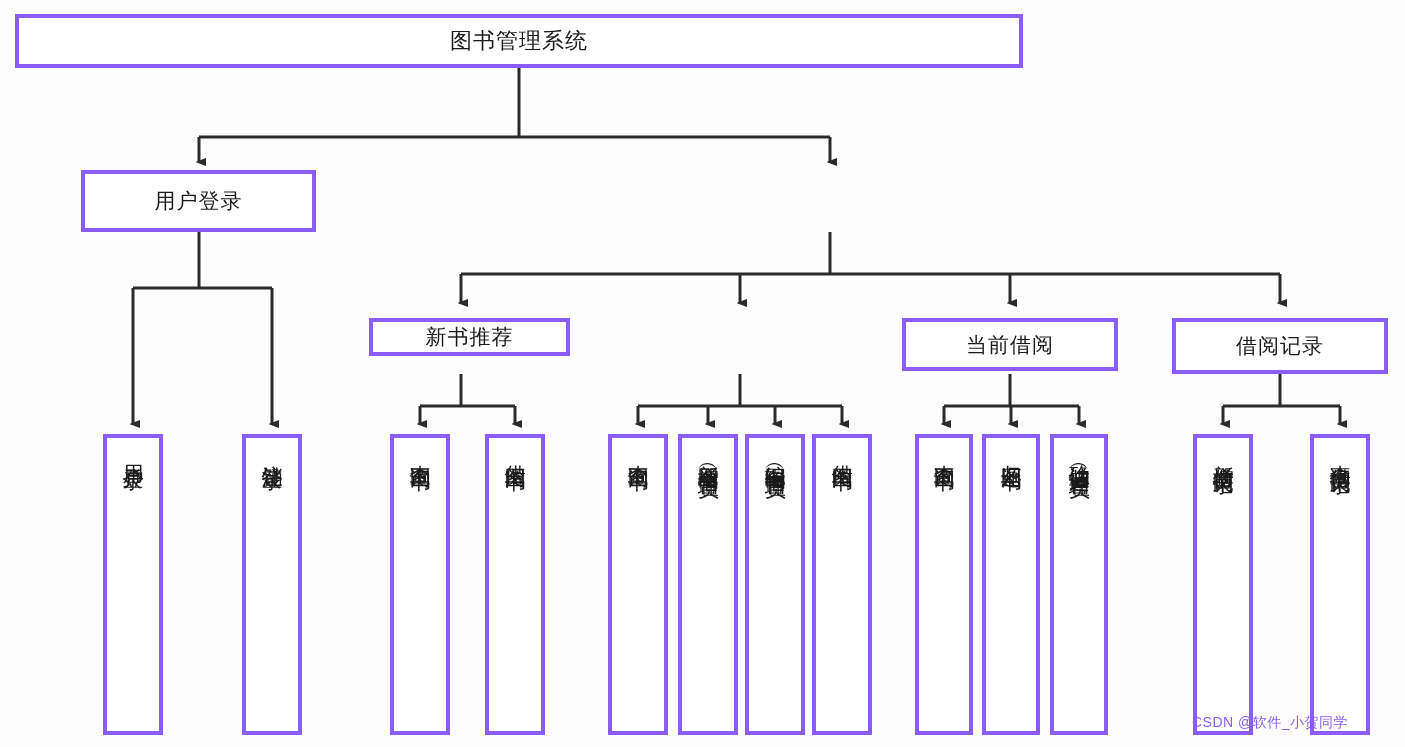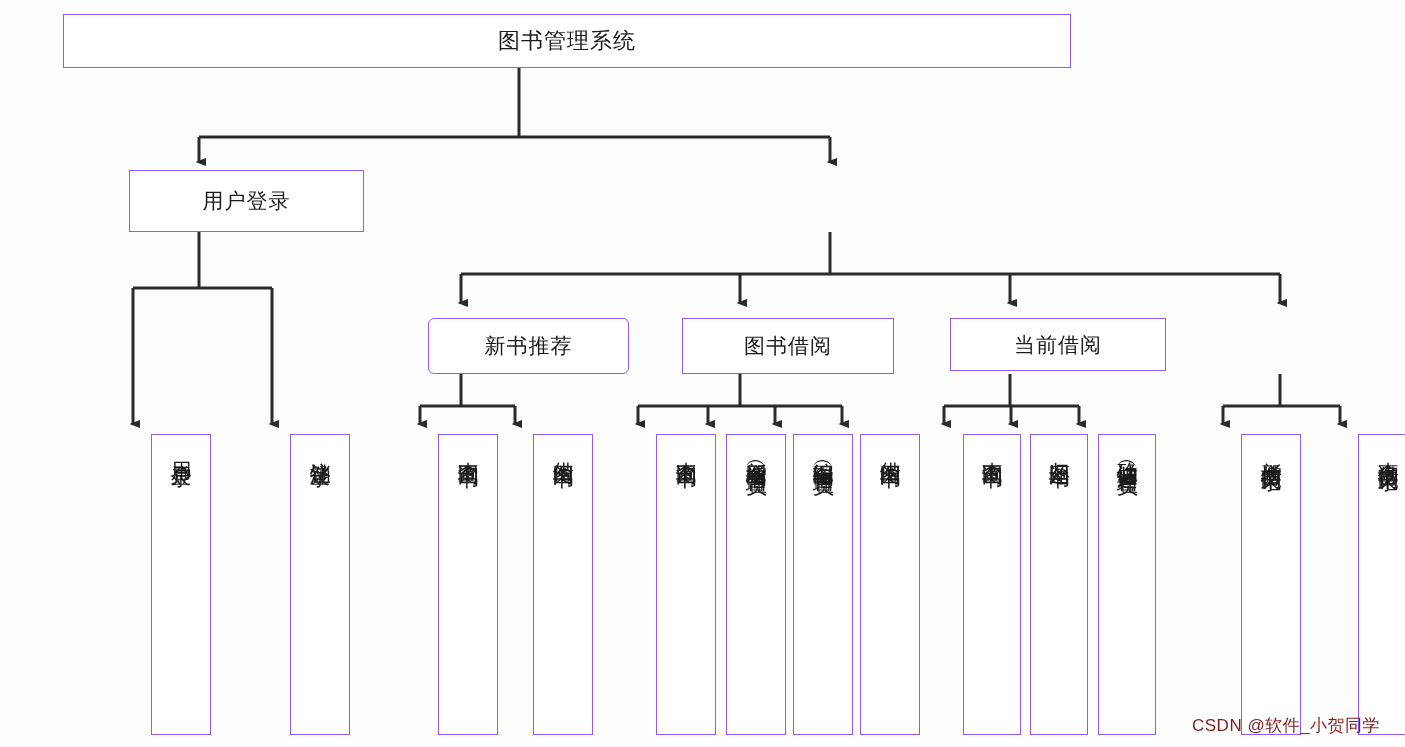--- a/index.html
+++ b/index.html
@@ -22,27 +22,26 @@
     left: 0;
     top: 0;
     width: 1405px;
     height: 747px;
     pointer-events: none;
   }
   .node {
     position: absolute;
     box-sizing: border-box;
     background: #ffffff;
-    border: 1px solid #8b5cf6;
+    border: 4px solid #8b5cf6;
     display: flex;
     align-items: center;
     justify-content: center;
     color: #1a1a1a;
     z-index: 2;
-    margin-left: 48px;
   }
   .node .label {
     text-align: center;
     line-height: 1.22;
     white-space: pre-line;
   }
   .node.horiz .label {
     font-size: 21px;
     letter-spacing: 1px;
   }
@@ -56,22 +55,22 @@
     text-orientation: upright;
     font-size: 21px;
     letter-spacing: 2px;
     line-height: 1.25;
   }
   #title-node .label { font-size: 22px; }
   .watermark {
     position: absolute;
     left: 1192px;
     top: 714px;
-    font-size: 17px;
-    color: #7f1d1d;
+    font-size: 14px;
+    color: #8b5cf6;
     white-space: nowrap;
     z-index: 5;
     letter-spacing: 0.5px;
   }
 </style>
 </head>
 <body>
 
 <div id="canvas">
 
@@ -126,28 +125,28 @@
   </svg>
 
   <div class="node horiz" id="title-node" style="left:15px; top:14px; width:1008px; height:54px;">
     <span class="label">图书管理系统</span>
   </div>
 
   <div class="node horiz" style="left:81px; top:170px; width:235px; height:62px;">
     <span class="label">用户登录</span>
   </div>
 
-  <div class="node horiz" style="left:380px; top:318px; width:201px; height:56px;border-radius:6px;">
+  <div class="node horiz" style="left:369px; top:318px; width:201px; height:38px;">
     <span class="label">新书推荐</span>
-  </div>
-  <div class="node horiz" style="left:634px; top:318px; width:212px; height:56px;">
-    <span class="label">图书借阅</span>
   </div>
   <div class="node horiz" style="left:902px; top:318px; width:216px; height:53px;">
     <span class="label">当前借阅</span>
+  </div>
+  <div class="node horiz" style="left:1172px; top:318px; width:216px; height:56px;">
+    <span class="label">借阅记录</span>
   </div>
 
   <div class="node vert" style="left:103px; top:434px; width:60px; height:301px;">
     <span class="label">用户登录</span>
   </div>
   <div class="node vert" style="left:242px; top:434px; width:60px; height:301px;">
     <span class="label">注销登录</span>
   </div>
 
   <div class="node vert" style="left:390px; top:434px; width:60px; height:301px;">

